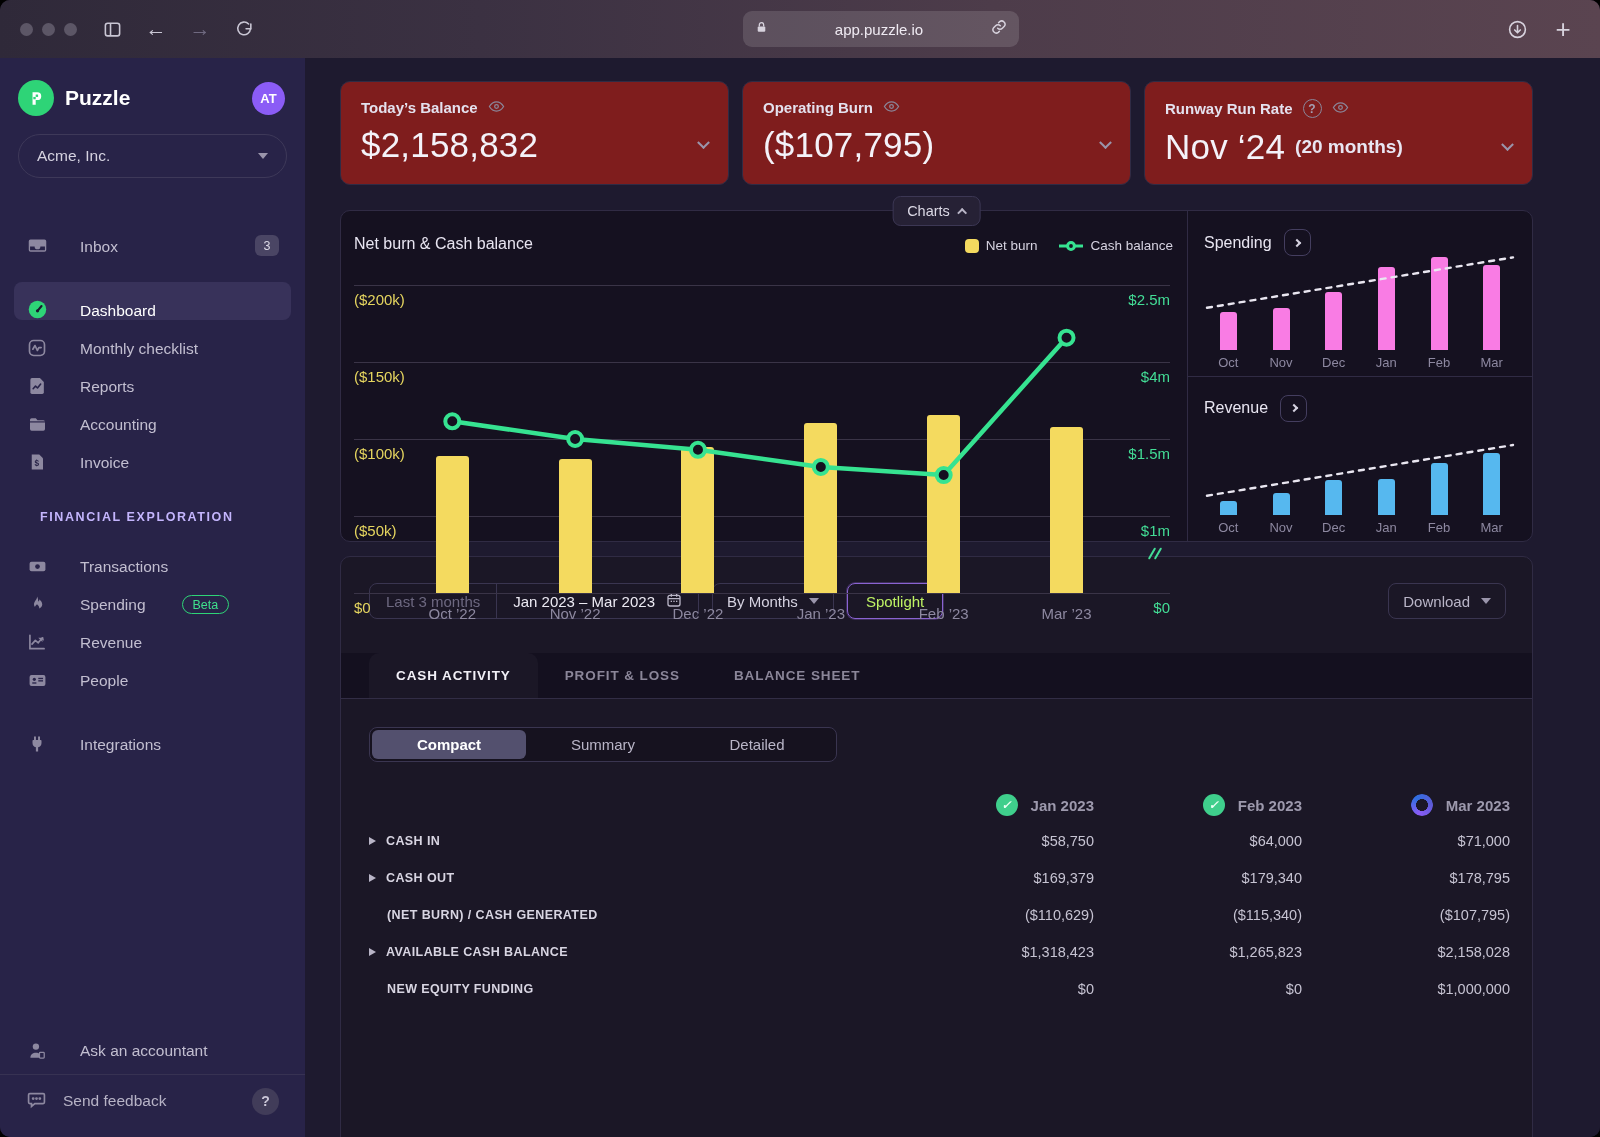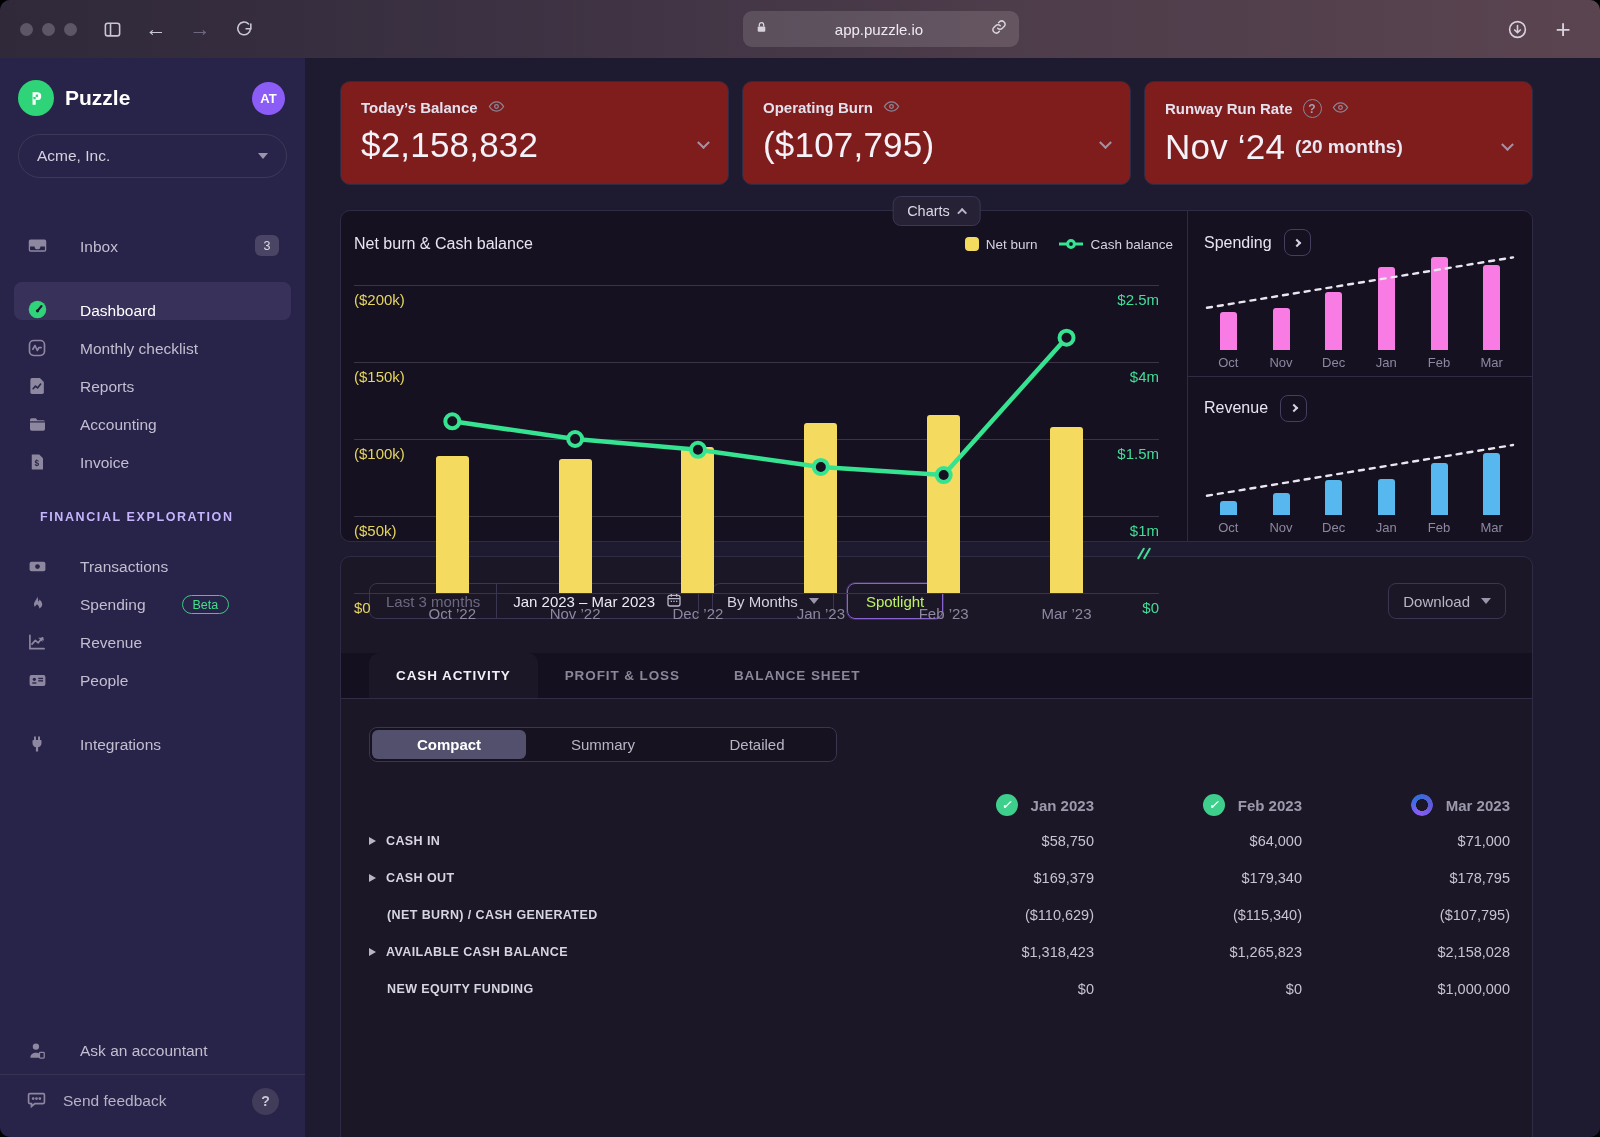--- a/index.html
+++ b/index.html
@@ -76,25 +76,25 @@
 
   
   .chartswrap { position:relative; margin-top:25px; height:332px; display:flex; background:#151120; border:1px solid #302b44; border-radius:10px; }
   .chartsbtn {
     position:absolute; top:-15px; left:50%; transform:translateX(-50%); z-index:5;
     height:30px; padding:0 14px; background:#262135; border:1px solid #3c3754; border-radius:8px;
     display:flex; align-items:center; gap:9px; font-size:14.5px; color:#dcd9e6;
   }
   .chartsbtn .chev { width:7px; height:7px; color:#b9b5c7; }
   .bigchart { width:846px; position:relative; }
-  .bigtitle { position:absolute; top:24px; left:13px; right:14px; display:flex; align-items:center; font-size:16px; color:#e8e5f1; }
+  .bigtitle { position:absolute; top:24px; left:13px; right:14px; display:flex; align-items:flex-end; font-size:16px; color:#e8e5f1; }
   .legend { margin-left:auto; display:flex; gap:22px; align-items:center; }
   .lg { display:flex; align-items:center; gap:7px; font-size:13.5px; color:#d5d2e0; }
   .chip { width:14px; height:14px; border-radius:4px; display:inline-block; }
-  .plot { position:absolute; top:74px; left:13px; right:28px; height:308px; }
+  .plot { position:absolute; top:74px; left:13px; right:17px; height:308px; }
   .grid { position:absolute; left:0; right:0; height:1px; background:#3a3447; }
   .yl { position:absolute; font-size:15px; }
   .yl.l { left:0; color:#e5d55f; }
   .yl.r { right:0; color:#43dd96; }
   .bar { position:absolute; bottom:0; width:33px; border-radius:3px 3px 0 0; }
   svg.lineovl { position:absolute; left:0; top:0; overflow:visible; }
   .xrow { position:absolute; top:394px; left:13px; right:14px; height:22px; }
   .xrow span { position:absolute; width:100px; text-align:center; font-size:15px; color:#8d88a0; }
   .brk { position:absolute; right:5px; top:85%; width:14px; height:12px; }
   .brk i { position:absolute; width:2px; height:13px; background:#43dd96; transform:rotate(30deg); border-radius:2px; }

